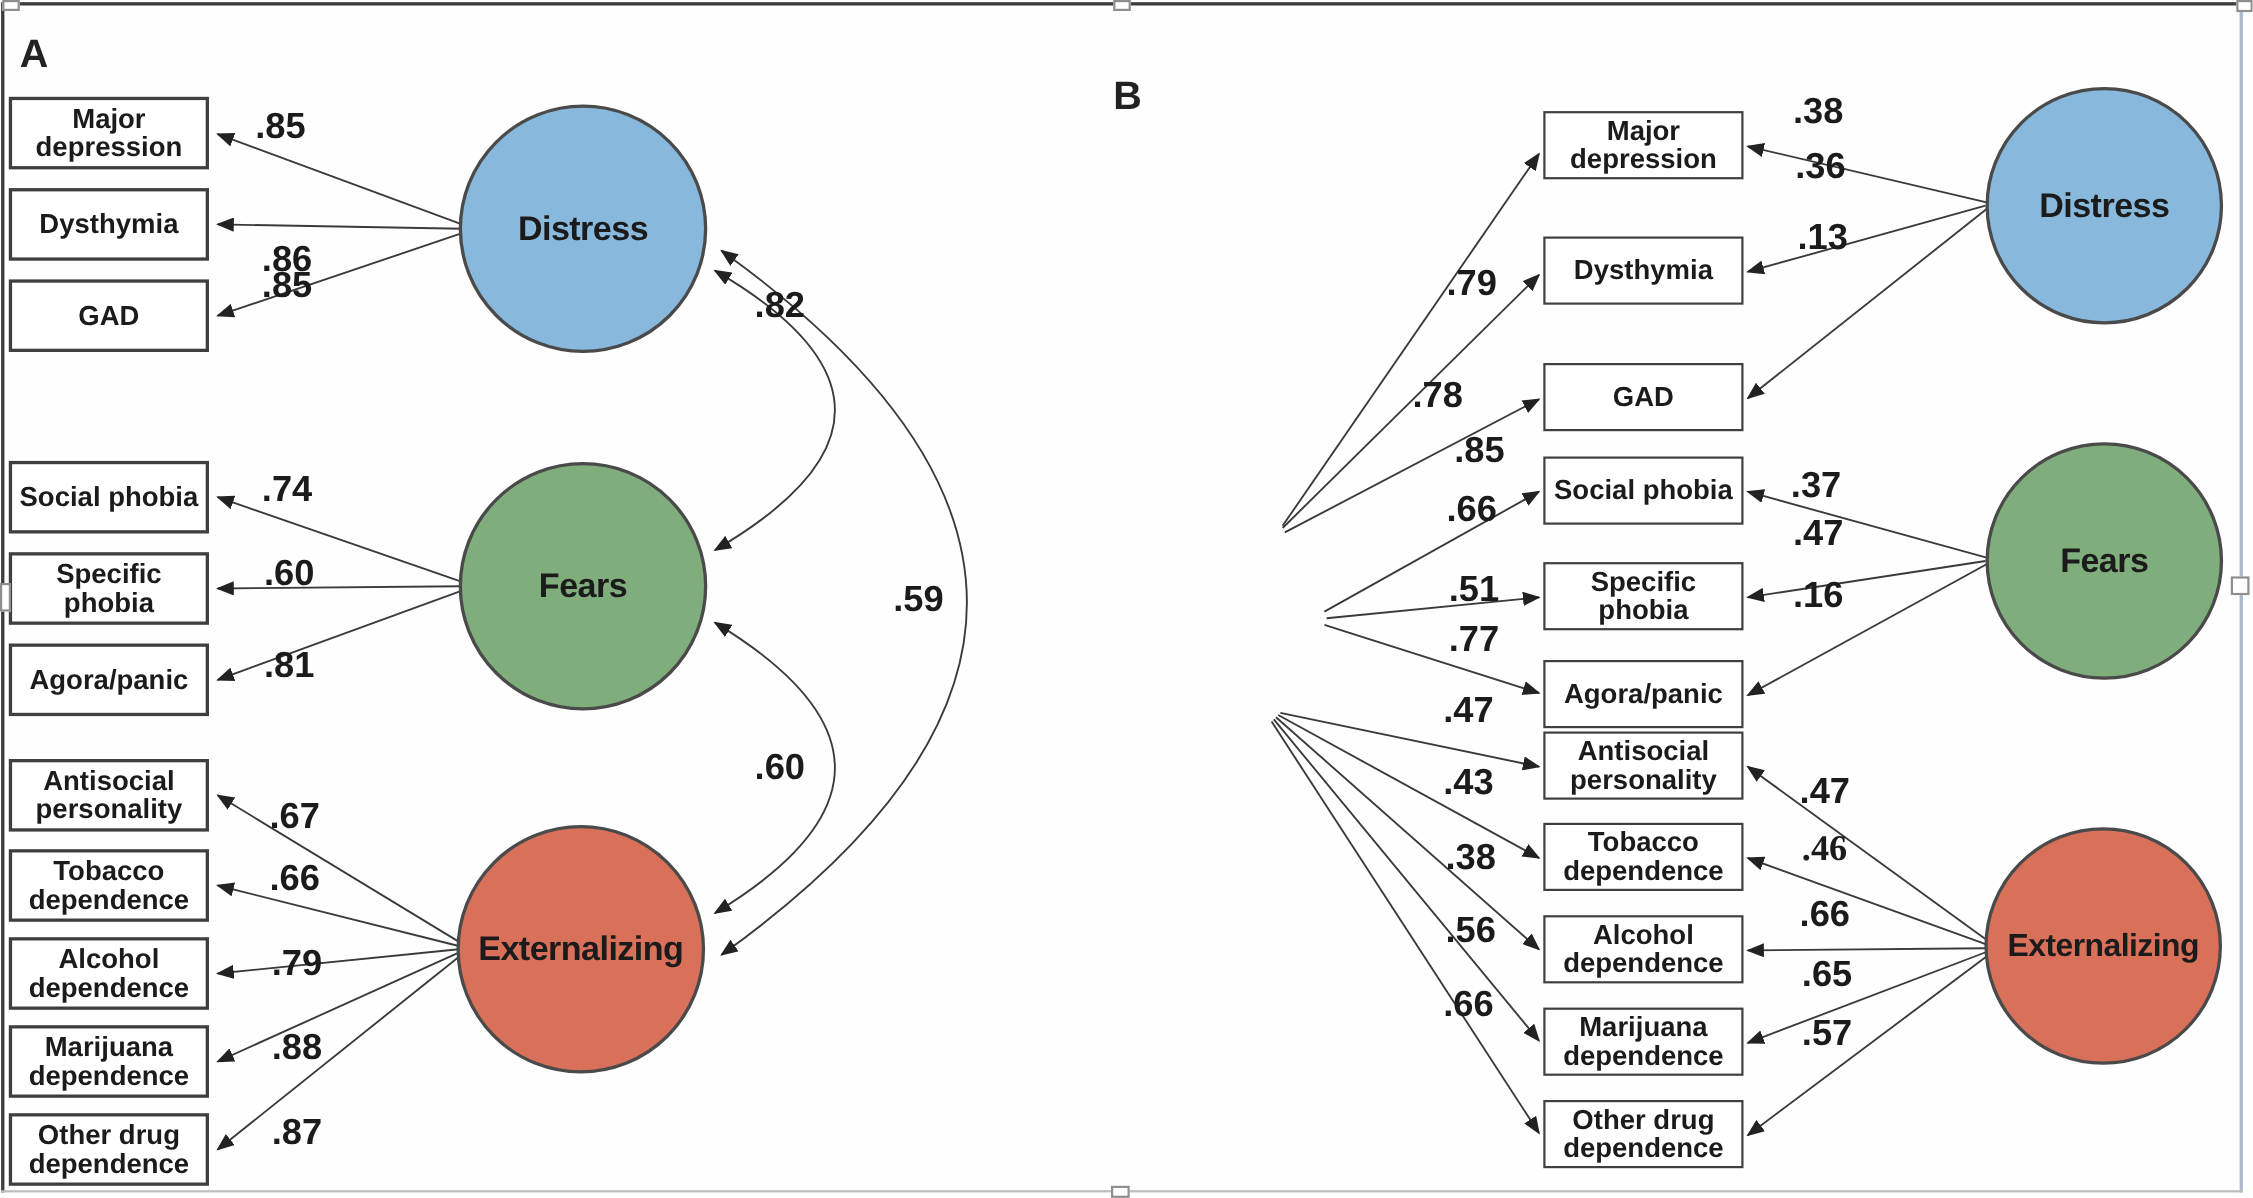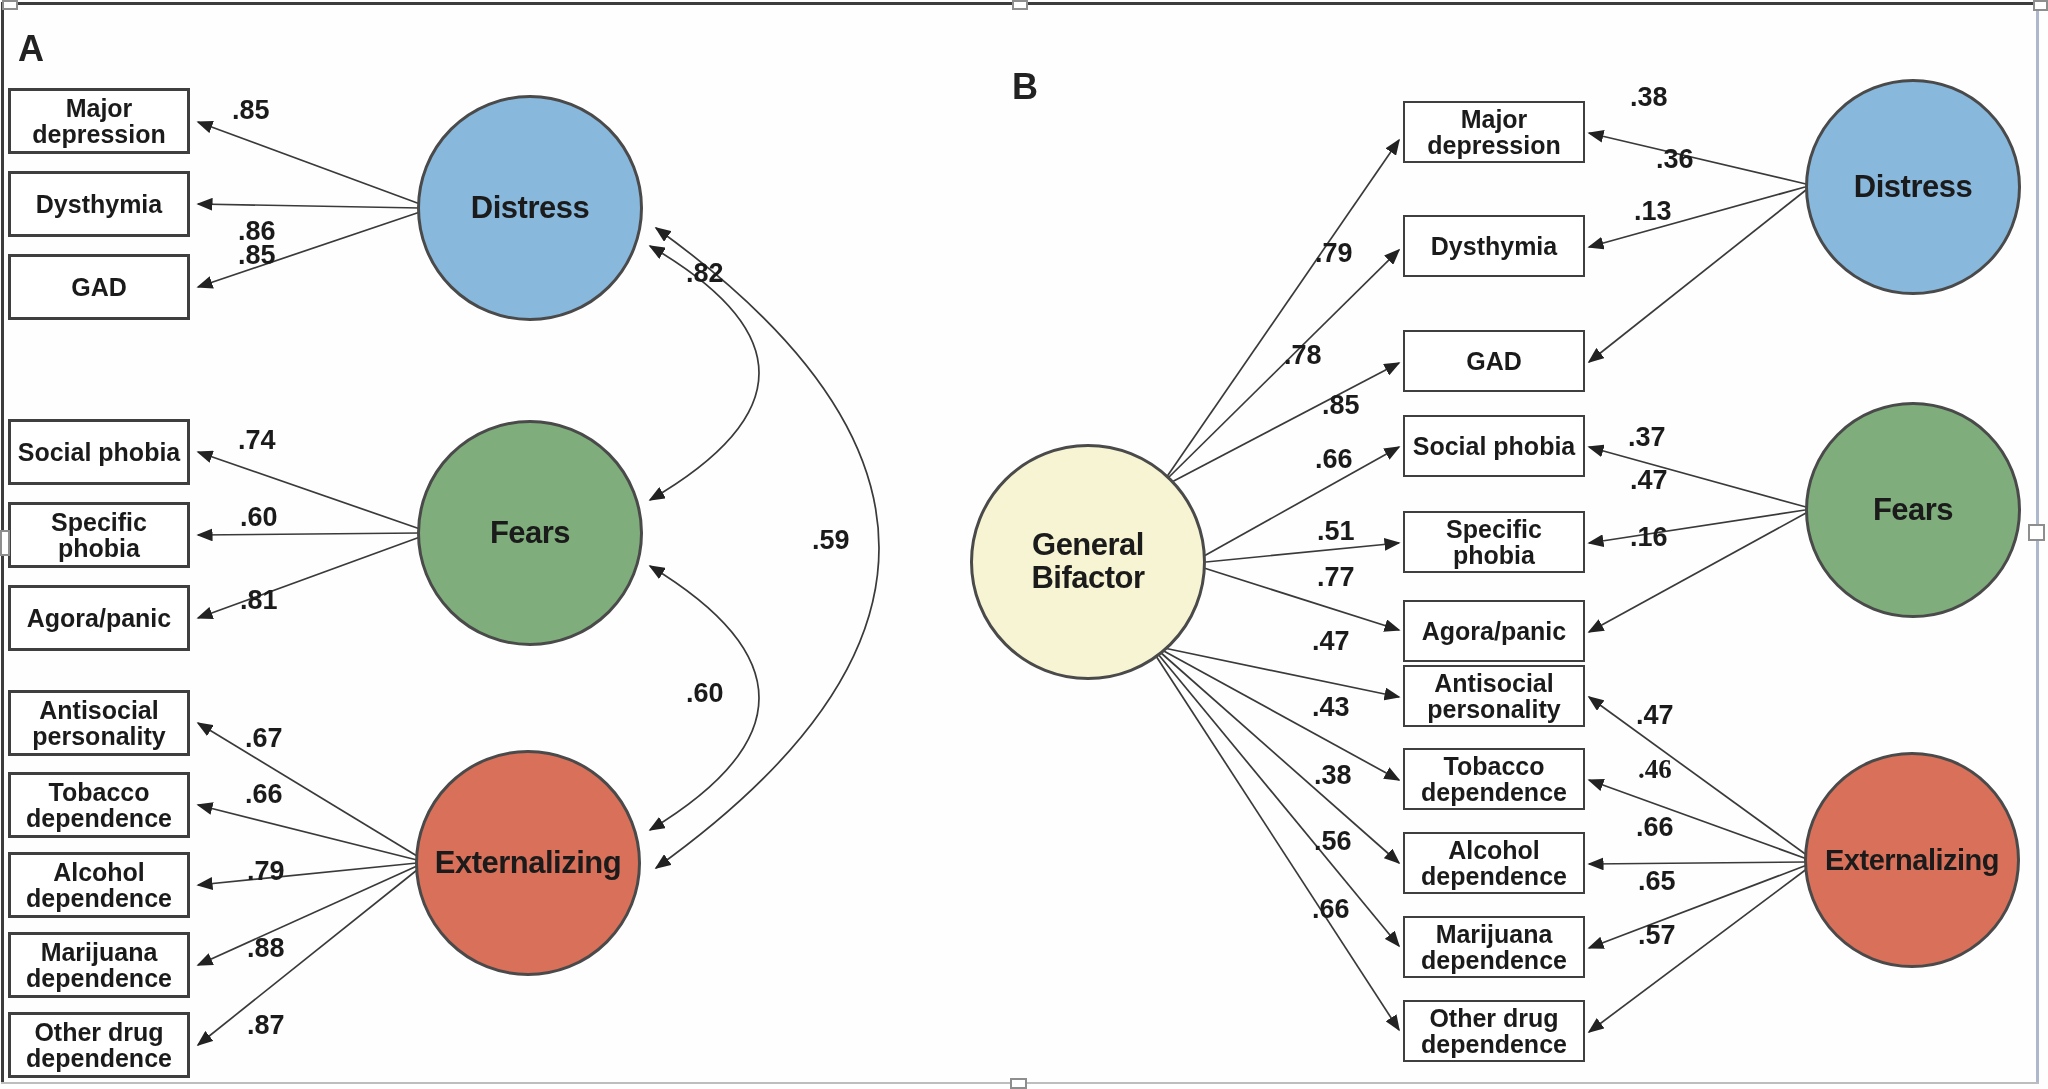--- a/index.html
+++ b/index.html
@@ -17,21 +17,21 @@
   .ibox.b{height:62px;border-width:2px;}
   .circle{
     position:absolute;border-radius:50%;border:3px solid #4a4a4a;
     display:flex;align-items:center;justify-content:center;text-align:center;
     font-size:31px;font-weight:700;letter-spacing:-0.5px;line-height:1.05;box-sizing:border-box;
   }
   .c-distress{background:#88B8DC;}
   .c-fears{background:#7FAE7C;}
   .c-ext{background:#D8705A;}
   .c-gen{background:#F6F4D2;}
-  .load{position:absolute;font-size:27px;font-weight:700;color:#1b1b1b;}
+  .load{position:absolute;font-size:33px;font-weight:700;color:#1b1b1b;}
   .frame{position:absolute;background:#3c3c3c;}
   .handle{position:absolute;background:#fff;border:2px solid #8e8e8e;box-sizing:border-box;}
   .circle .cap{width:160px;}
 </style>
 </head>
 <body>
 
 <div class="canvas">
 
   <svg class="wires">
@@ -114,23 +114,20 @@
   <div class="load" style="left:247px;top:1010px;">.87</div>
 
   <div class="load" style="left:686px;top:258px;">.82</div>
   <div class="load" style="left:686px;top:678px;">.60</div>
   <div class="load" style="left:812px;top:525px;">.59</div>
 
   <div class="circle c-distress" style="left:417px;top:95px;width:226px;height:226px;">Distress</div>
   <div class="circle c-fears" style="left:417px;top:420px;width:226px;height:226px;">Fears</div>
   <div class="circle c-ext" style="left:415px;top:750px;width:226px;height:226px;">Externalizing</div>
 
-  <div class="circle c-gen" style="left:970px;top:444px;width:236px;height:236px;">
-    <span class="cap">General Bifactor</span>
-  </div>
 
   <div class="ibox b" style="left:1403px;top:101px;">Major depression</div>
   <div class="ibox b" style="left:1403px;top:215px;">Dysthymia</div>
   <div class="ibox b" style="left:1403px;top:330px;">GAD</div>
   <div class="ibox b" style="left:1403px;top:415px;">Social phobia</div>
   <div class="ibox b" style="left:1403px;top:511px;">Specific phobia</div>
   <div class="ibox b" style="left:1403px;top:600px;">Agora/panic</div>
   <div class="ibox b" style="left:1403px;top:665px;">Antisocial personality</div>
   <div class="ibox b" style="left:1403px;top:748px;">Tobacco dependence</div>
   <div class="ibox b" style="left:1403px;top:832px;">Alcohol dependence</div>
@@ -143,21 +140,21 @@
   <div class="load" style="left:1315px;top:444px;">.66</div>
   <div class="load" style="left:1317px;top:516px;">.51</div>
   <div class="load" style="left:1317px;top:562px;">.77</div>
   <div class="load" style="left:1312px;top:626px;">.47</div>
   <div class="load" style="left:1312px;top:692px;">.43</div>
   <div class="load" style="left:1314px;top:760px;">.38</div>
   <div class="load" style="left:1314px;top:826px;">.56</div>
   <div class="load" style="left:1312px;top:894px;">.66</div>
 
   <div class="load" style="left:1630px;top:82px;">.38</div>
-  <div class="load" style="left:1632px;top:144px;margin-left:24px;">.36</div>
+  <div class="load" style="left:1632px;top:132px;">.36</div>
   <div class="load" style="left:1634px;top:196px;text-align:right;">.13</div>
   <div class="load" style="left:1628px;top:422px;">.37</div>
   <div class="load" style="left:1630px;top:465px;">.47</div>
   <div class="load" style="left:1630px;top:522px;">.16</div>
   <div class="load" style="left:1636px;top:700px;">.47</div>
   <div class="load" style="left:1638px;top:754px;font-family:Liberation Serif, serif;">.46</div>
   <div class="load" style="left:1636px;top:812px;">.66</div>
   <div class="load" style="left:1638px;top:866px;">.65</div>
   <div class="load" style="left:1638px;top:920px;">.57</div>
 

